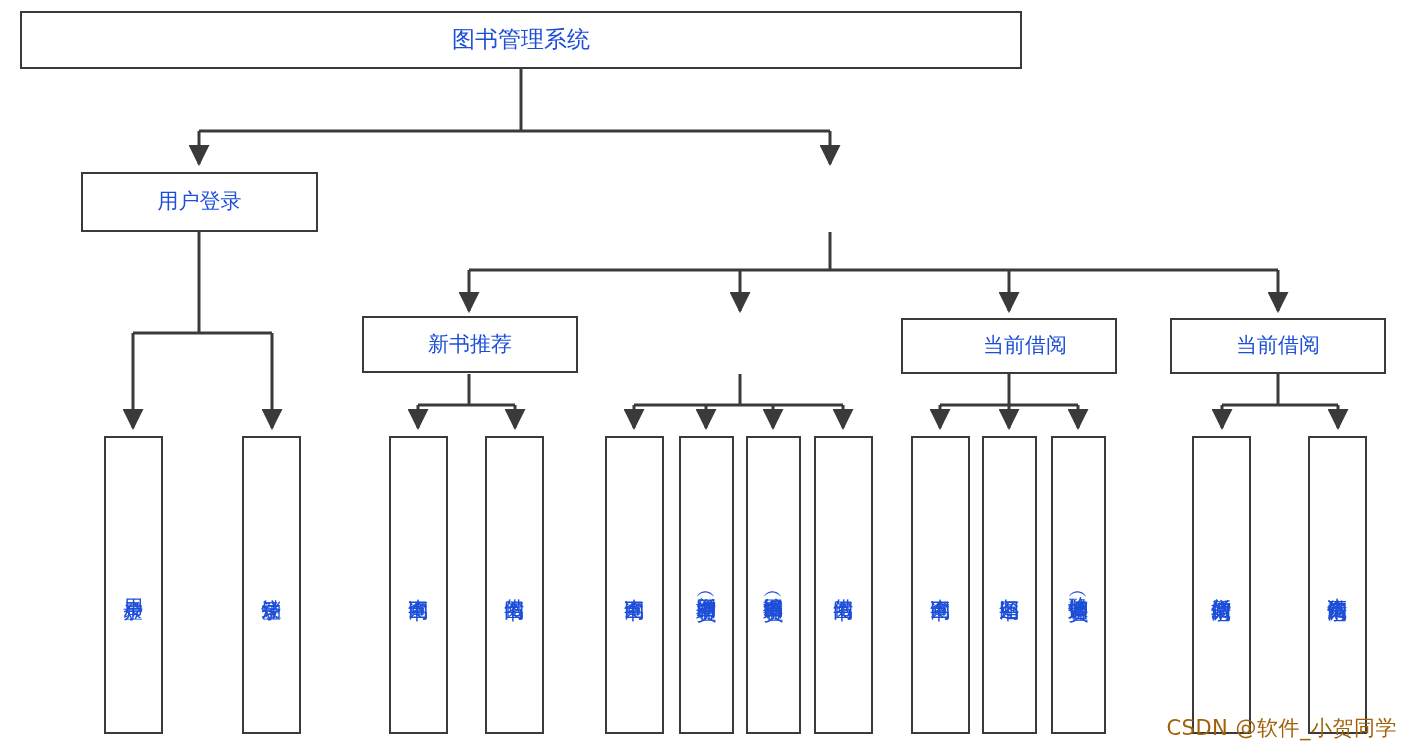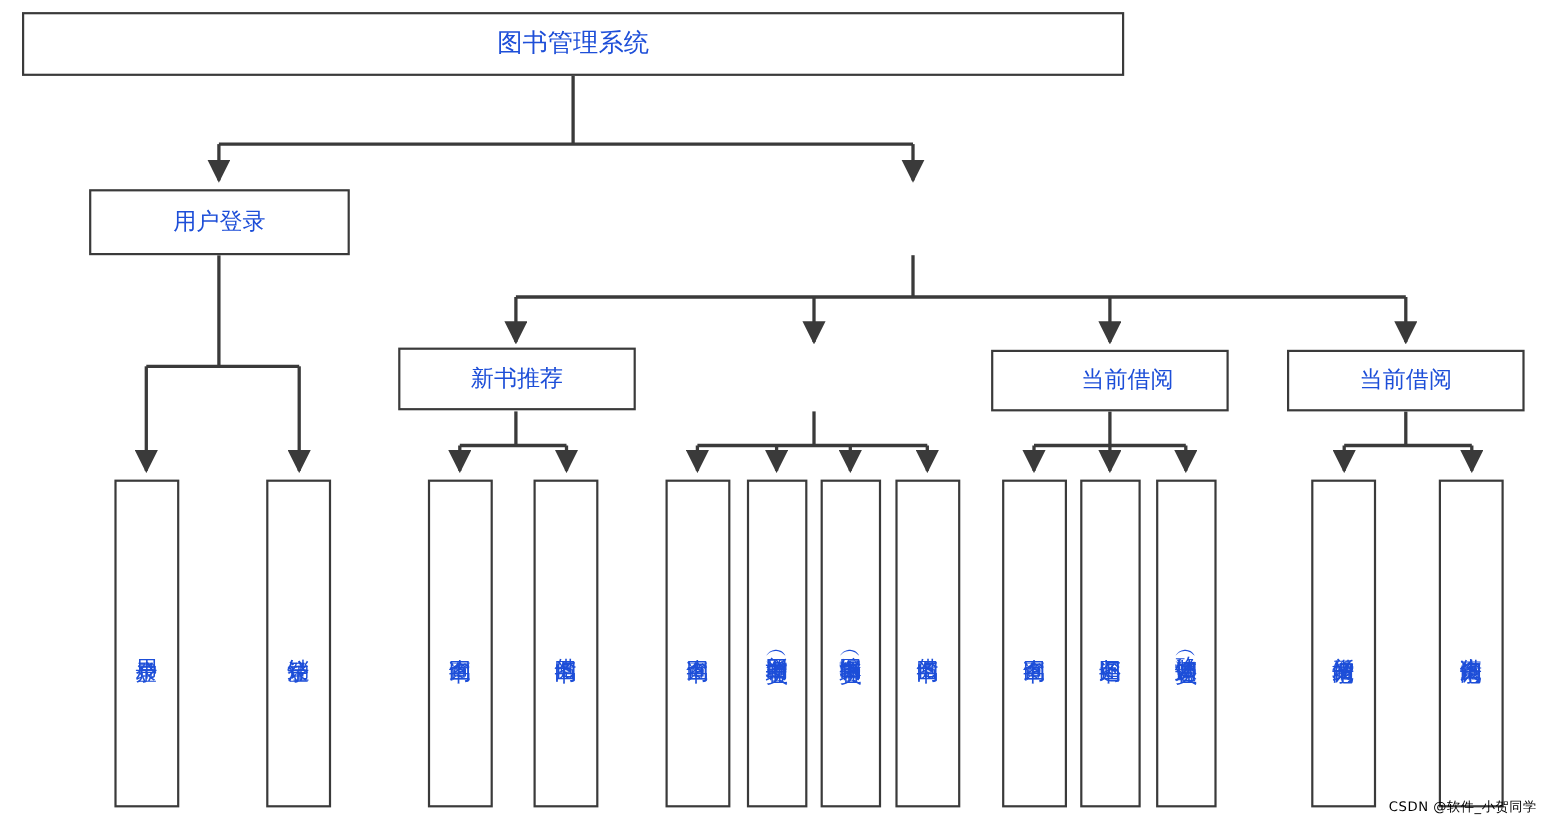--- a/index.html
+++ b/index.html
@@ -55,22 +55,22 @@
     white-space: pre-line;
   }
   .node.level-0 { font-size: 23px; }
   .node.level-1 { font-size: 21px; }
   .node.level-2 { font-size: 21px; }
   .node.level-3 { font-size: 20px; }
   .watermark {
     position: absolute;
     right: 8px;
     bottom: 5px;
-    font-size: 12px;
-    color: #000000;
+    font-size: 21px;
+    color: #a16207;
     letter-spacing: 0.5px;
     white-space: nowrap;
     user-select: none;
   }
 </style>
 </head>
 <body>
 
 <div id="diagram-root">
 

